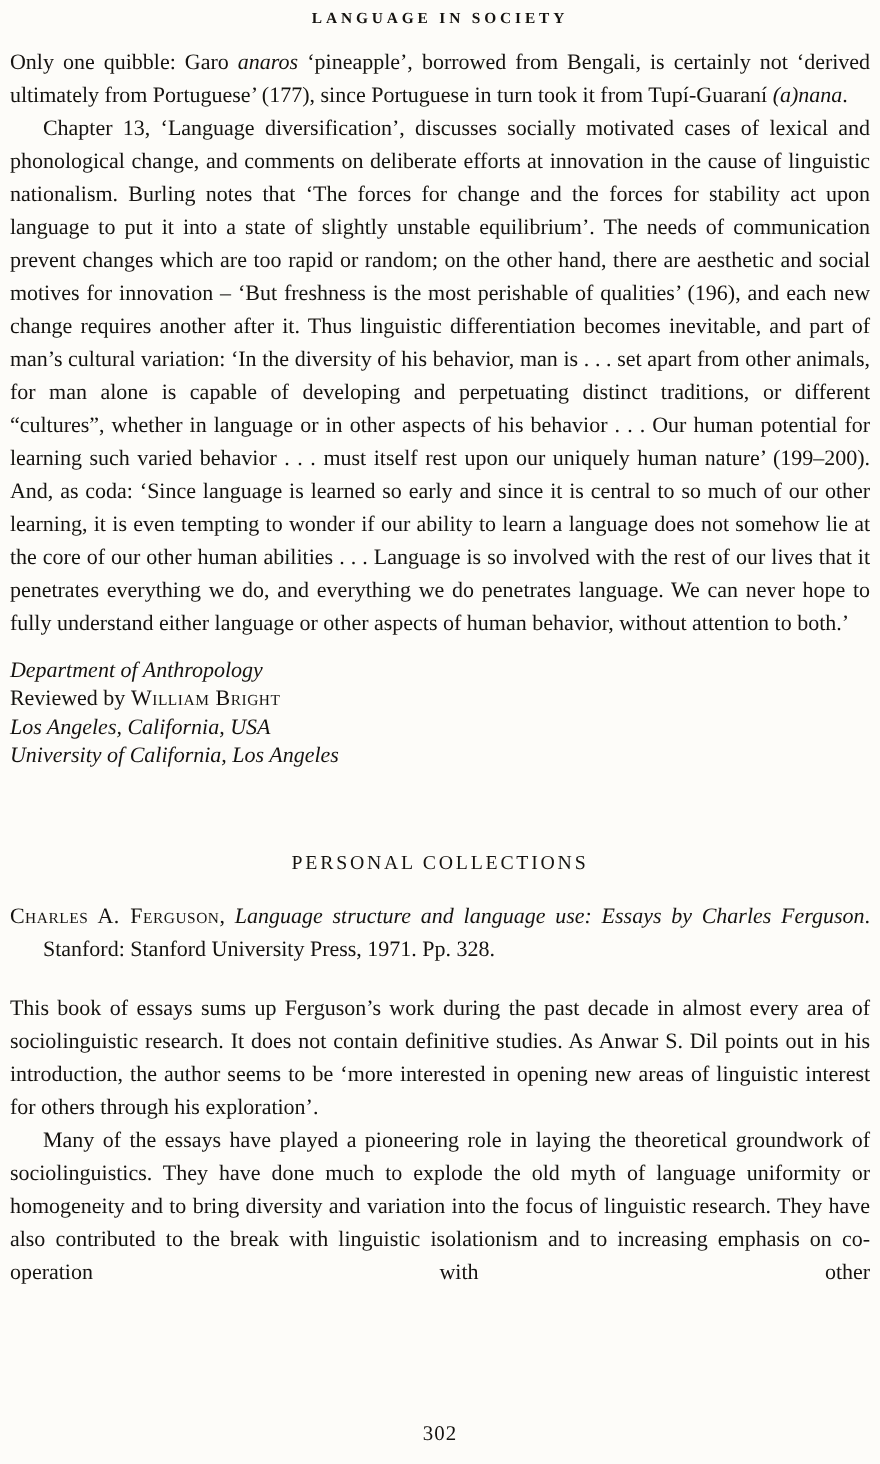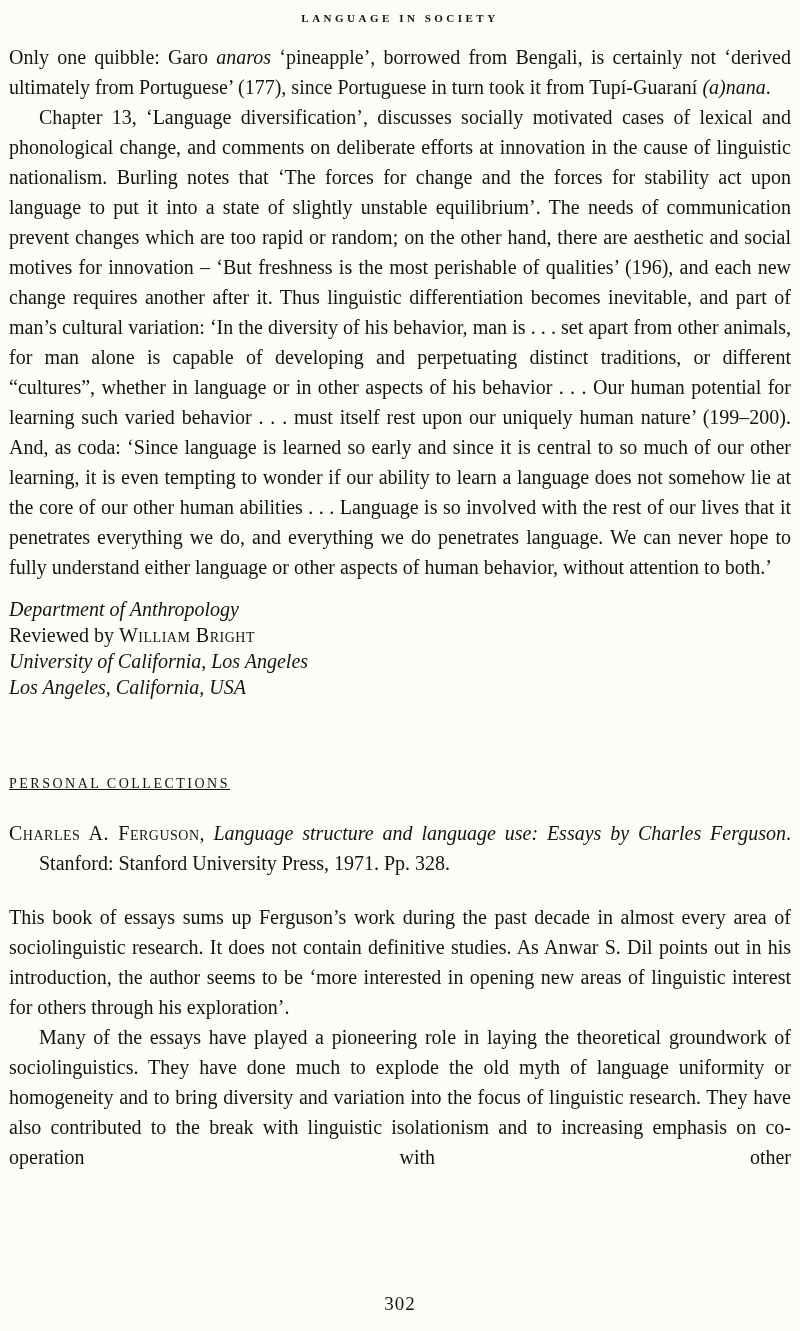--- a/index.html
+++ b/index.html
@@ -13,21 +13,21 @@
     height: 1331px;
     box-sizing: border-box;
     padding: 8px 9px 0 9px;
     background: #fdfcf9;
     color: #151310;
     font-family: "Liberation Serif", "DejaVu Serif", serif;
     overflow: hidden;
   }
   .running-head {
     text-align: center;
-    font-size: 11px;
+    font-size: 14px;
     font-weight: 700;
     letter-spacing: 3.5px;
     line-height: 20px;
     margin: 0 0 14px 0;
   }
   .body-p {
     margin: 0;
     font-size: 20px;
     line-height: 30px;
     text-align: justify;
@@ -39,27 +39,26 @@
   .signoff {
     display: flex;
     justify-content: space-between;
     align-items: flex-end;
     margin-top: 14px;
     font-size: 20px;
   }
   .received { line-height: 26px; white-space: nowrap; }
   .reviewer { margin-right: 80px; line-height: 26px; text-align: left; }
   .section-heading {
-    text-align: left;
-    font-size: 14px;
+    text-align: center;
+    font-size: 18px;
     font-weight: 400;
     letter-spacing: 2.5px;
     line-height: 24px;
     margin: 72px 0 22px 0;
-    text-decoration: underline;
   }
   .citation {
     margin: 0 0 24px 0;
     font-size: 20px;
     line-height: 30px;
     text-align: justify;
     padding-left: 30px;
     text-indent: -30px;
   }
   .page-number {
@@ -80,22 +79,22 @@
   <div class="running-head">LANGUAGE IN SOCIETY</div>
 
   <p class="body-p"><span>Only one quibble: Garo </span><span class="it">anaros</span><span> ‘pineapple’, borrowed from Bengali, is certainly not ‘derived ultimately from Portuguese’ (177), since Portuguese in turn took it from Tupí-Guaraní </span><span class="it">(a)nana</span><span>.</span></p>
 
   <p class="body-p indent"><span>Chapter 13, ‘Language diversification’, discusses socially motivated cases of lexical and phonological change, and comments on deliberate efforts at innovation in the cause of linguistic nationalism. Burling notes that ‘The forces for change and the forces for stability act upon language to put it into a state of slightly unstable equilibrium’. The needs of communication prevent changes which are too rapid or random; on the other hand, there are aesthetic and social motives for innovation – ‘But freshness is the most perishable of qualities’ (196), and each new change requires another after it. Thus linguistic differentiation becomes inevitable, and part of man’s cultural variation: ‘In the diversity of his behavior, man is . . . set apart from other animals, for man alone is capable of developing and perpetuating distinct traditions, or different “cultures”, whether in language or in other aspects of his behavior . . . Our human potential for learning such varied behavior . . . must itself rest upon our uniquely human nature’ (199–200). And, as coda: ‘Since language is learned so early and since it is central to so much of our other learning, it is even tempting to wonder if our ability to learn a language does not somehow lie at the core of our other human abilities . . . Language is so involved with the rest of our lives that it penetrates everything we do, and everything we do penetrates language. We can never hope to fully understand either language or other aspects of human behavior, without attention to both.’</span></p>
 
   <div class="signoff">
     <div class="reviewer">
       <div class="rev-line it">Department of Anthropology</div>
       <div class="rev-line"><span>Reviewed by </span><span class="sc">William Bright</span></div>
+      <div class="rev-line it">Los Angeles, California, USA</div>
       <div class="rev-line it">University of California, Los Angeles</div>
-      <div class="rev-line it">Los Angeles, California, USA</div>
     </div>
   </div>
 
   <div class="section-heading">PERSONAL COLLECTIONS</div>
 
   <p class="citation"><span class="sc">Charles A. Ferguson</span><span>, </span><span class="it">Language structure and language use: Essays by Charles Ferguson</span><span>. Stanford: Stanford University Press, 1971. Pp. 328.</span></p>
 
   <p class="body-p"><span>This book of essays sums up Ferguson’s work during the past decade in almost every area of sociolinguistic research. It does not contain definitive studies. As Anwar S. Dil points out in his introduction, the author seems to be ‘more interested in opening new areas of linguistic interest for others through his exploration’.</span></p>
 
   <p class="body-p indent cont"><span>Many of the essays have played a pioneering role in laying the theoretical groundwork of sociolinguistics. They have done much to explode the old myth of language uniformity or homogeneity and to bring diversity and variation into the focus of linguistic research. They have also contributed to the break with linguistic isolationism and to increasing emphasis on co-operation with other</span></p>

